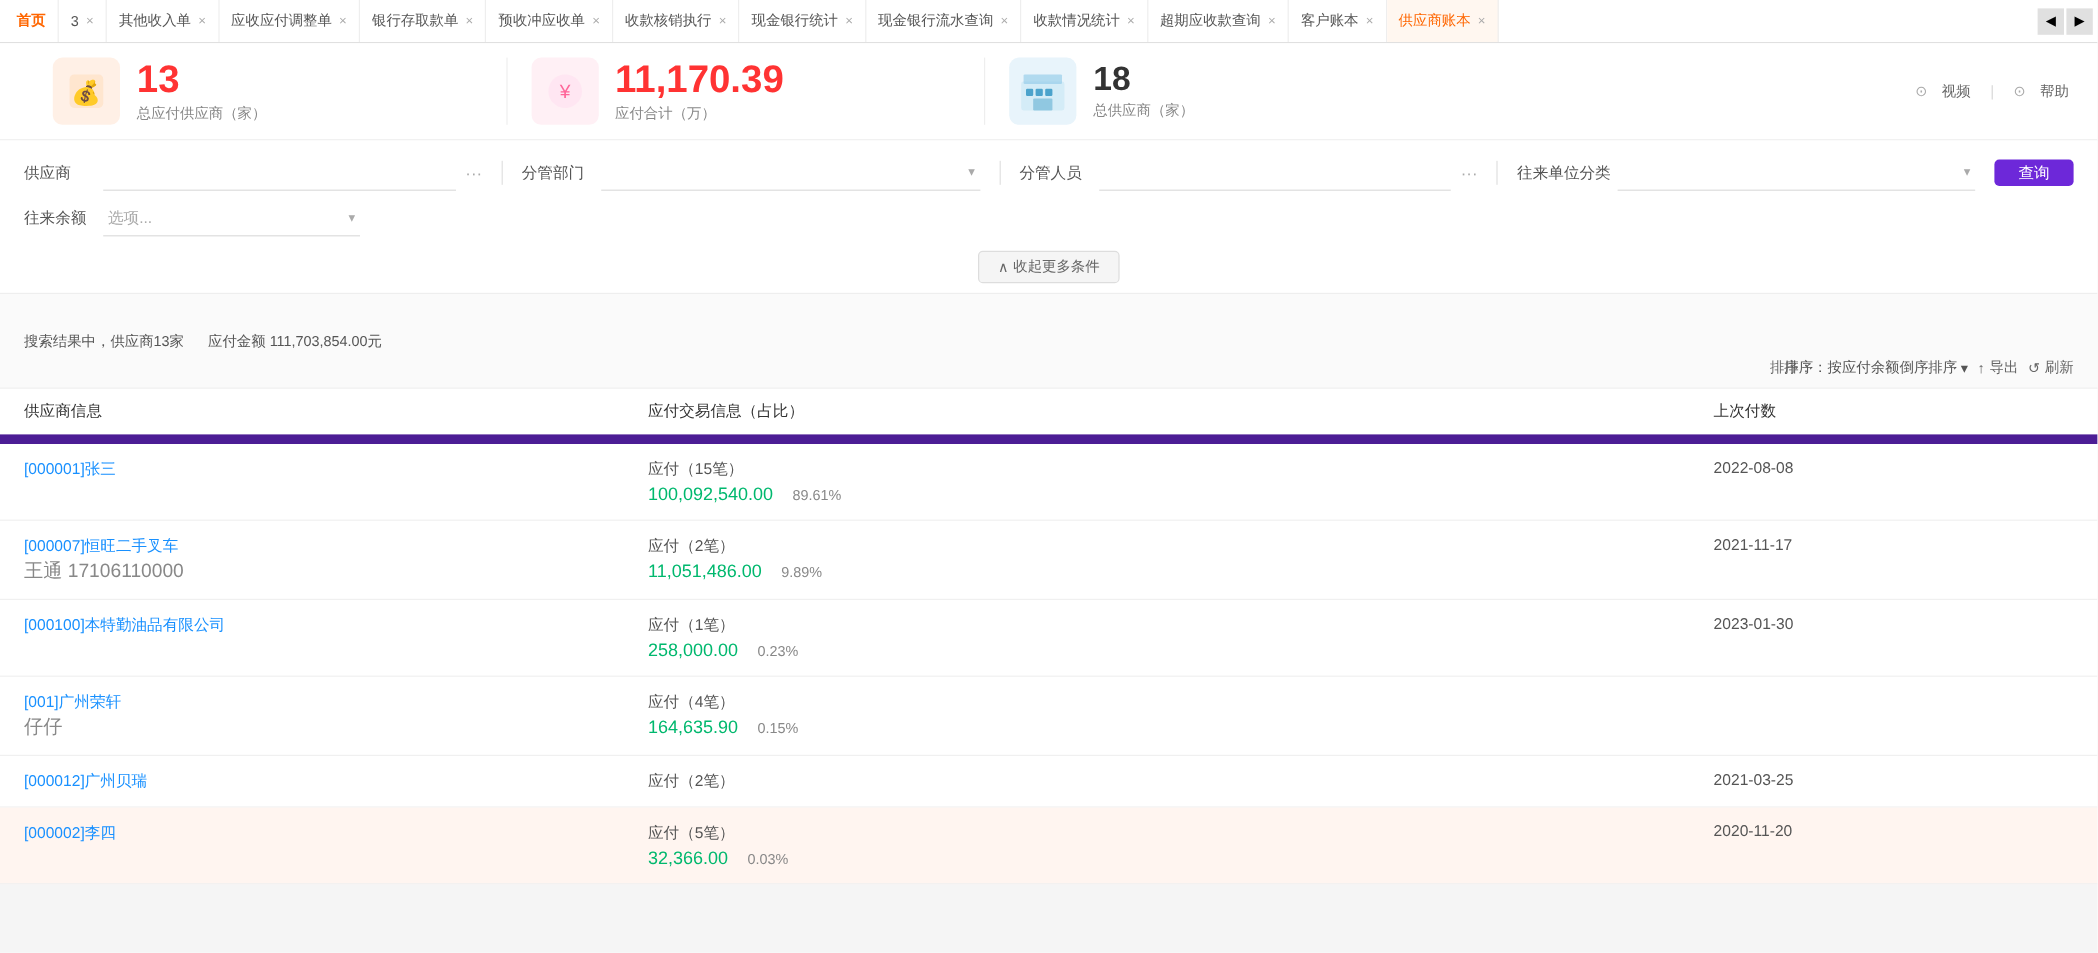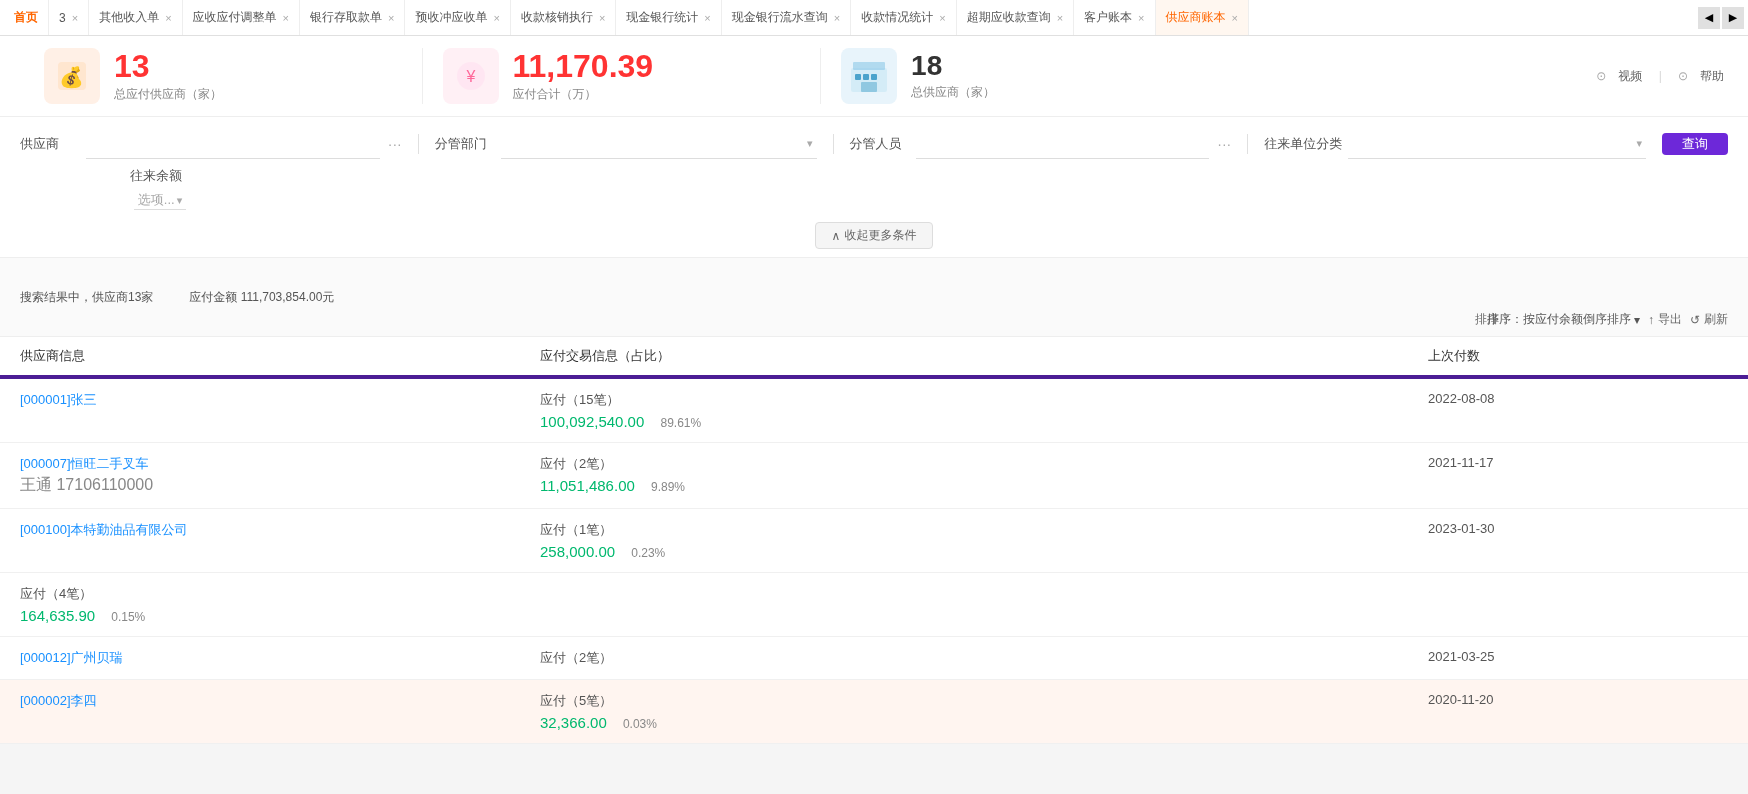--- a/index.html
+++ b/index.html
@@ -187,21 +187,21 @@
     .result-bar {
       display: flex;
       align-items: center;
       justify-content: space-between;
       padding: 8px 20px;
       background: #fafafa;
       border-bottom: 1px solid #eee;
       font-size: 12px;
       color: #555;
     }
-    .result-bar-left { display: flex; gap: 36px; }
+    .result-bar-left { display: flex; gap: 20px; }
     .result-bar-right { display: flex; align-items: center; gap: 8px; color: #666; margin-top: 45px; }
     .sort-btn {
       display: flex;
       align-items: center;
       gap: 3px;
       cursor: pointer;
       color: #555;
     }
     .export-btn, .refresh-btn {
       display: flex;
@@ -214,21 +214,21 @@
 
     
     .data-table {
       background: #fff;
       width: 100%;
     }
     .table-header {
       display: grid;
       grid-template-columns: 520px 1fr 300px;
       padding: 10px 20px;
-      border-bottom: 4px solid #4c1d95;
+      border-bottom: 8px solid #4c1d95;
       font-size: 13px;
       color: #333;
       font-weight: 500;
     }
     .table-row {
       display: grid;
       grid-template-columns: 520px 1fr 300px;
       padding: 12px 20px;
       border-bottom: 1px solid #f0f0f0;
       align-items: start;
@@ -396,21 +396,21 @@
       <span class="filter-label">往来单位分类</span>
       <div class="filter-select">
         <span></span>
         <span class="filter-caret">▾</span>
       </div>
     </div>
     <button class="query-btn">查询</button>
   </div>
   <div class="filter-row">
 
-    <div class="filter-item" style="max-width: 280px; flex-direction: column;">
+    <div class="filter-item" style="max-width: 280px;">
       <span class="filter-label">往来余额</span>
       <div class="filter-select" style="flex:1;">
         <span style="color:#aaa;">选项...</span>
         <span class="filter-caret">▾</span>
       </div>
     </div>
   </div>
   <div style="display:flex; justify-content:center; margin-top:4px;">
     <button class="collapse-btn">
       <span>∧</span>
@@ -498,20 +498,26 @@
         <a class="tx-amount">
           <span>258,000.00</span>
         </a>
         <span class="tx-pct">0.23%</span>
       </span>
     </div>
     <div class="last-pay">2023-01-30</div>
   </div>
 
   <div class="table-row">
+    <div>
+      <a class="supplier-link">
+        <span>[001]广州荣轩</span>
+      </a>
+      <div class="supplier-sub">仔仔</div>
+    </div>
     <div class="tx-info">
       <span class="tx-label">应付（4笔）</span>
       <span>
         <a class="tx-amount">
           <span>164,635.90</span>
         </a>
         <span class="tx-pct">0.15%</span>
       </span>
     </div>
     <div class="last-pay"></div>

